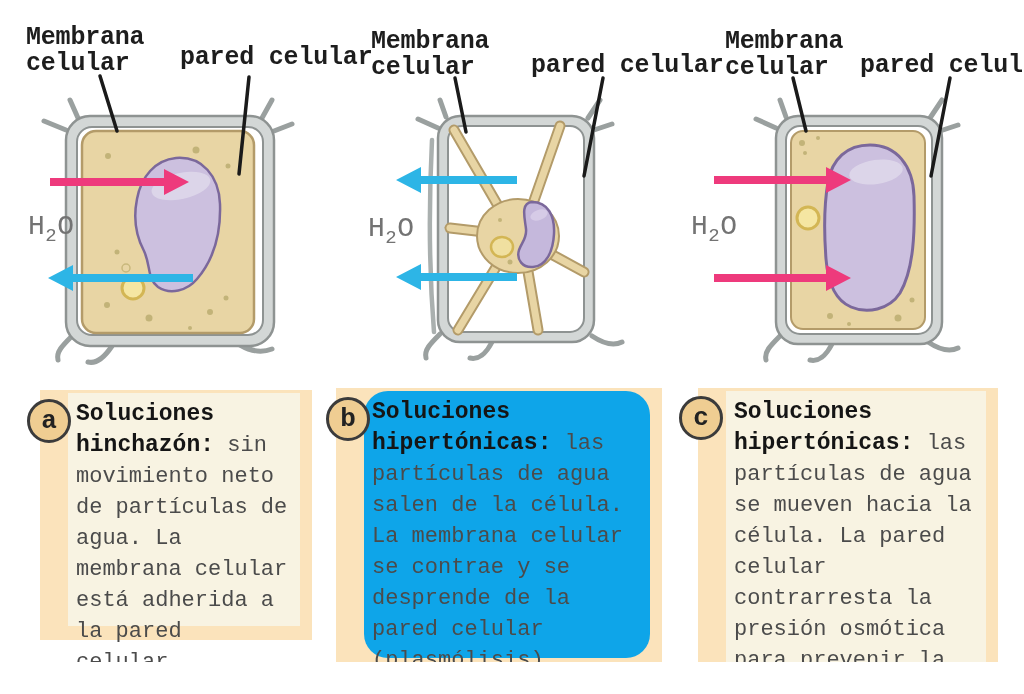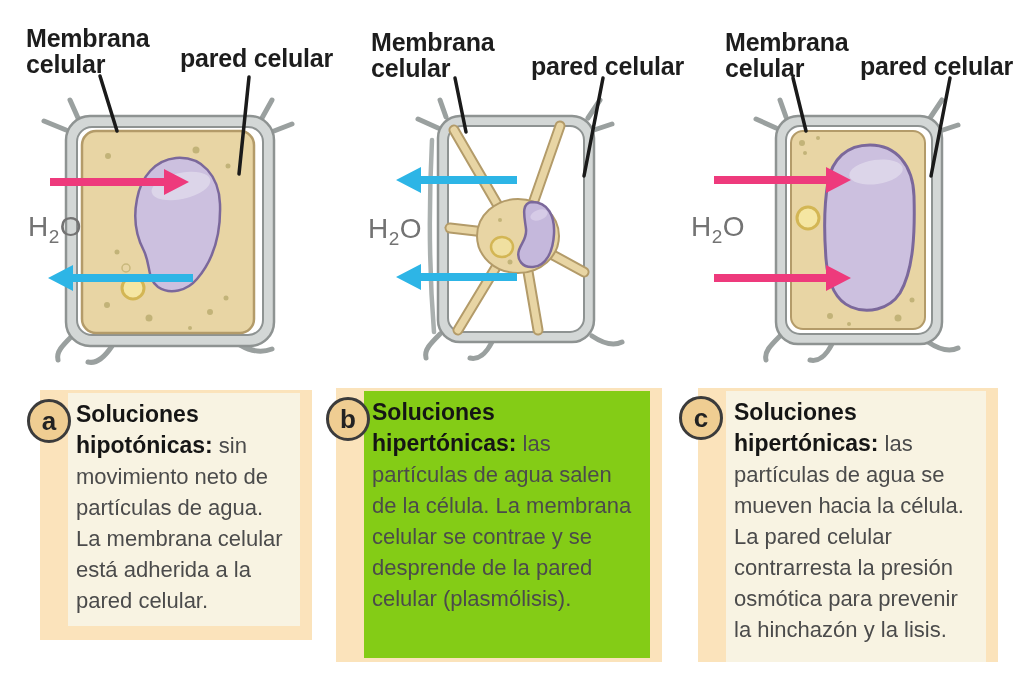--- a/index.html
+++ b/index.html
@@ -1,18 +1,18 @@
 <!DOCTYPE html>
 <html><head>
 <meta charset="utf-8">
 <style>
   html,body{margin:0;padding:0;background:#ffffff;}
   .canvas{
     position:relative;width:1024px;height:662px;background:#ffffff;overflow:hidden;
-    font-family:Liberation Sans, sans-serif;
+    font-family:Liberation Mono, monospace;
   }
   .panel{position:absolute;top:0;width:342px;height:382px;}
   .panel svg{position:absolute;left:0;top:0;}
   .diagram-label{
     position:absolute;font-weight:700;font-size:25px;line-height:26px;
     color:#1d1d1d;letter-spacing:-0.2px;white-space:pre-line;
   }
   .membrane-label{width:150px;}
   .wall-label{white-space:nowrap;}
   .h2o{position:absolute;font-size:28px;color:#737373;letter-spacing:0.5px;}
@@ -172,26 +172,26 @@
           <path d="M266,78 L247,176"></path>
       </g>
     </svg>
     <div class="diagram-label membrane-label" style="left:41px;top:29px;">Membrana celular</div>
     <div class="diagram-label wall-label" style="left:176px;top:53px;">pared celular</div>
     <div class="h2o" style="left:7px;top:211px;"><span>H</span><sub>2</sub><span>O</span></div>
   </div>
 
   <div class="cap-frame" style="left: 40px; top: 390px; width: 272px; height: 250px; background: rgb(251, 227, 187);">
     <div class="cap-inner" style="background: rgb(248, 243, 226);">
-      <p><strong>Soluciones hipotónicas:</strong>
+      <p><strong>Soluciones hinchazón:</strong>
       <span>sin movimiento neto de partículas de agua. La membrana celular está adherida a la pared celular.</span></p>
     </div>
   </div>
   <div class="cap-frame" style="left: 336px; top: 388px; width: 326px; height: 284px; background: rgb(251, 227, 187);">
-    <div class="cap-inner" style="background: #84cc16;">
+    <div class="cap-inner" style="background: #0ea5e9; border-radius: 24px;">
       <p><strong>Soluciones hipertónicas:</strong>
       <span>las partículas de agua salen de la célula. La membrana celular se contrae y se desprende de la pared celular (plasmólisis).</span></p>
     </div>
   </div>
   <div class="cap-frame" style="left: 698px; top: 388px; width: 300px; height: 288px; background: rgb(251, 227, 187);">
     <div class="cap-inner" style="background: rgb(248, 243, 226);">
       <p><strong>Soluciones hipertónicas:</strong>
       <span>las partículas de agua se mueven hacia la célula. La pared celular contrarresta la presión osmótica para prevenir la hinchazón y la lisis.</span></p>
     </div>
   </div>

